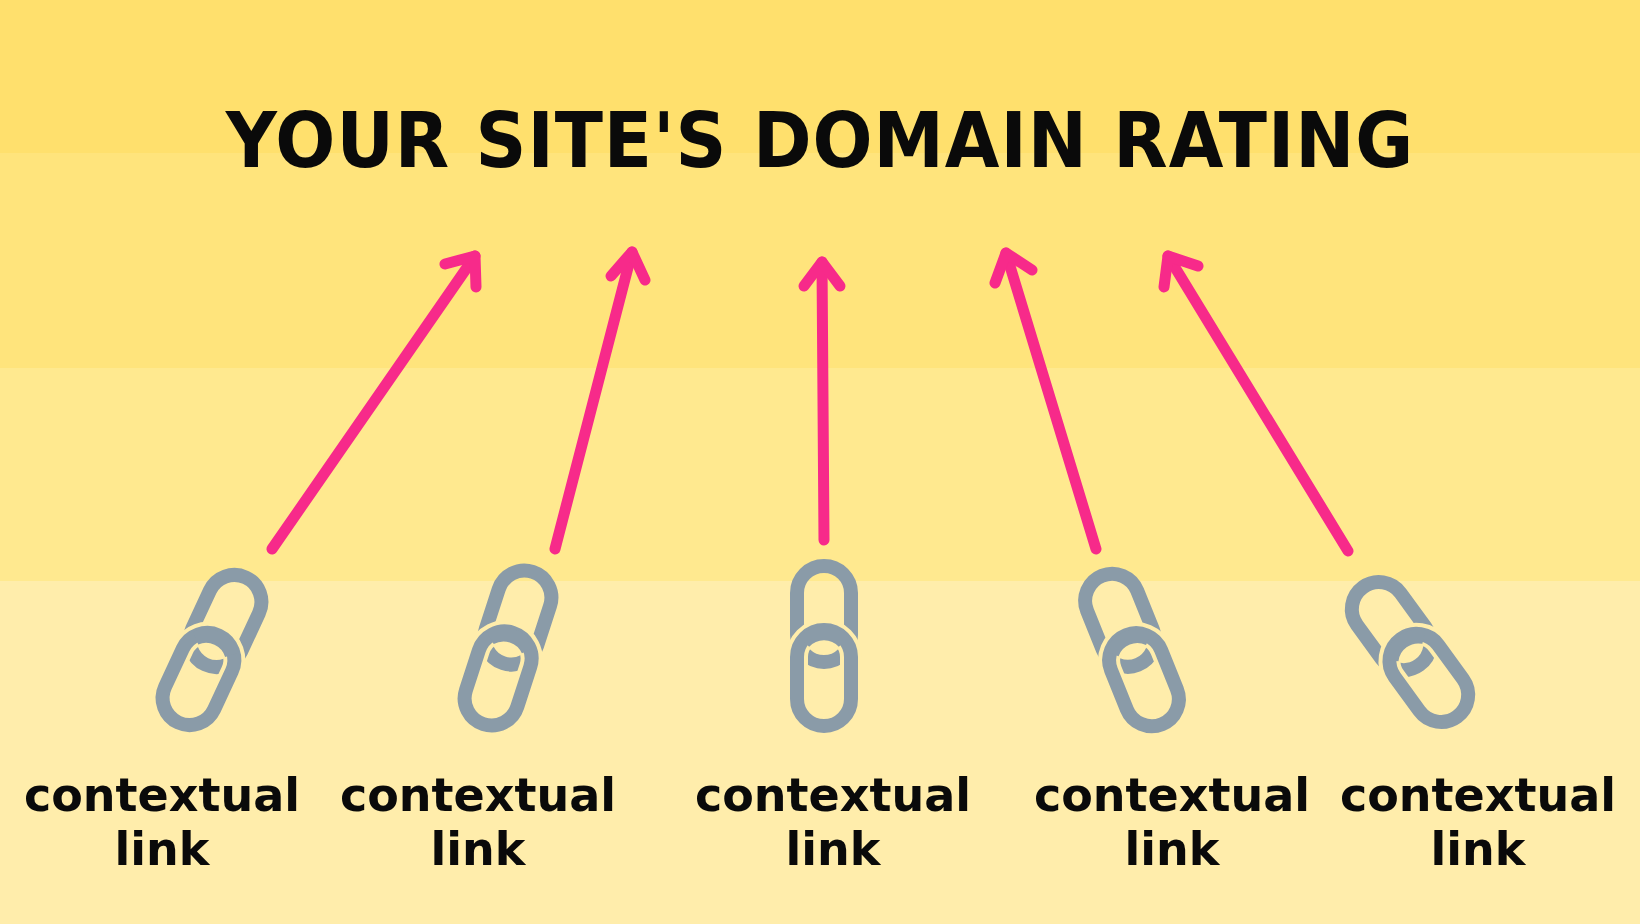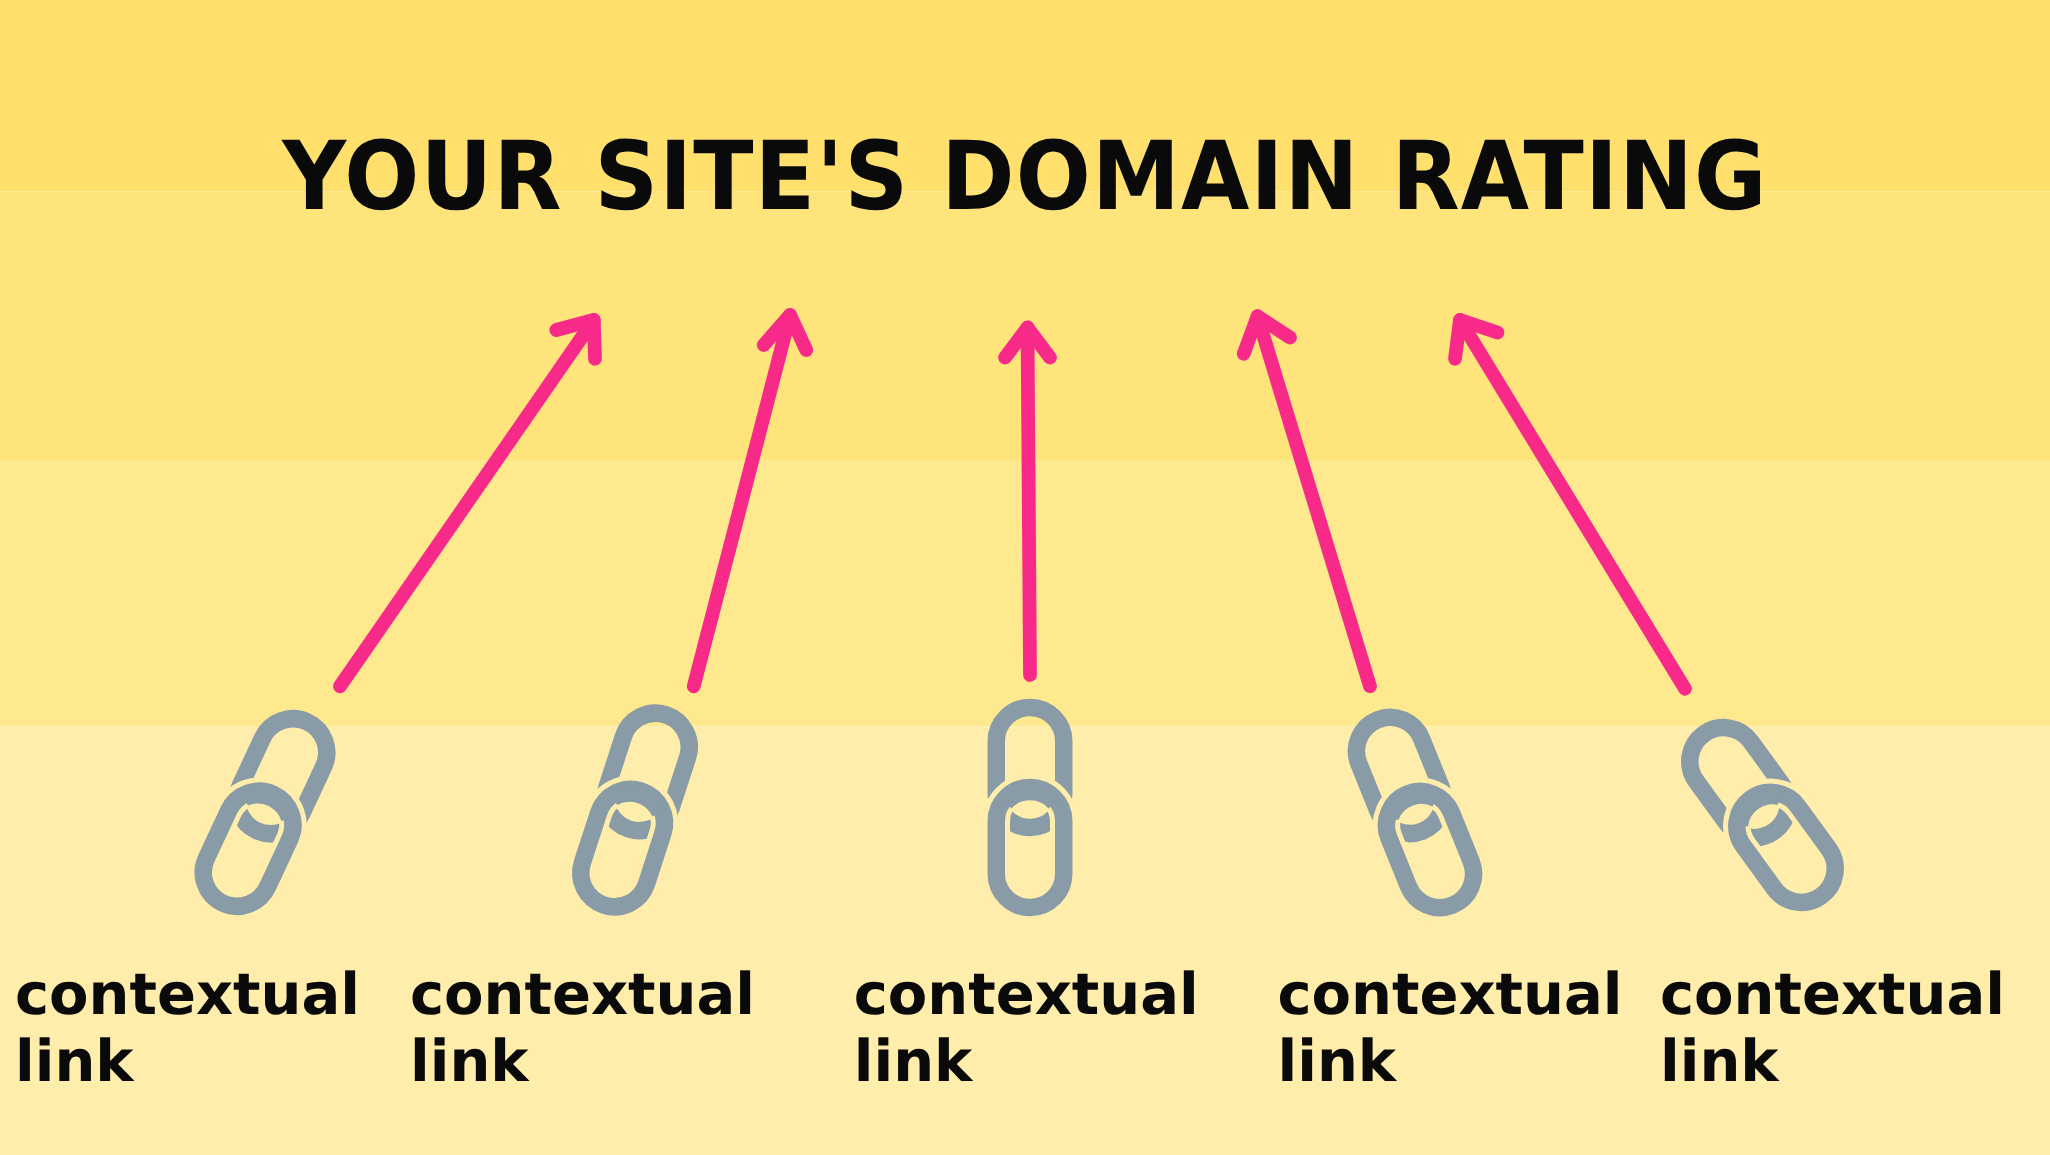--- a/index.html
+++ b/index.html
@@ -10,21 +10,21 @@
     .band { position: absolute; left: 0; width: 1640px; }
     .title {
       position: absolute; left: 0; width: 1640px; top: 96px;
       text-align: center; font-weight: bold; font-size: 76px;
       letter-spacing: 1px; color: #0a0a0a; line-height: 90px;
       transform: scaleX(0.93); transform-origin: 820px 0;
     }
     svg.arrows { position: absolute; left: 0; top: 0; }
     .chain { position: absolute; width: 90px; height: 180px; }
     .label {
-      position: absolute; width: 300px; text-align: left;
+      position: absolute; width: 300px; text-align: center;
       font-weight: bold; font-size: 46px; line-height: 54px; color: #0a0a0a;
       top: 768px;
     }
     .label span { display: block; }
   </style>
 </head>
 <body>
 
 <div class="band" style="top:0;height:153px;background:#ffe06d;"></div>
 <div class="band" style="top:153px;height:215px;background:#ffe47c;"></div>

